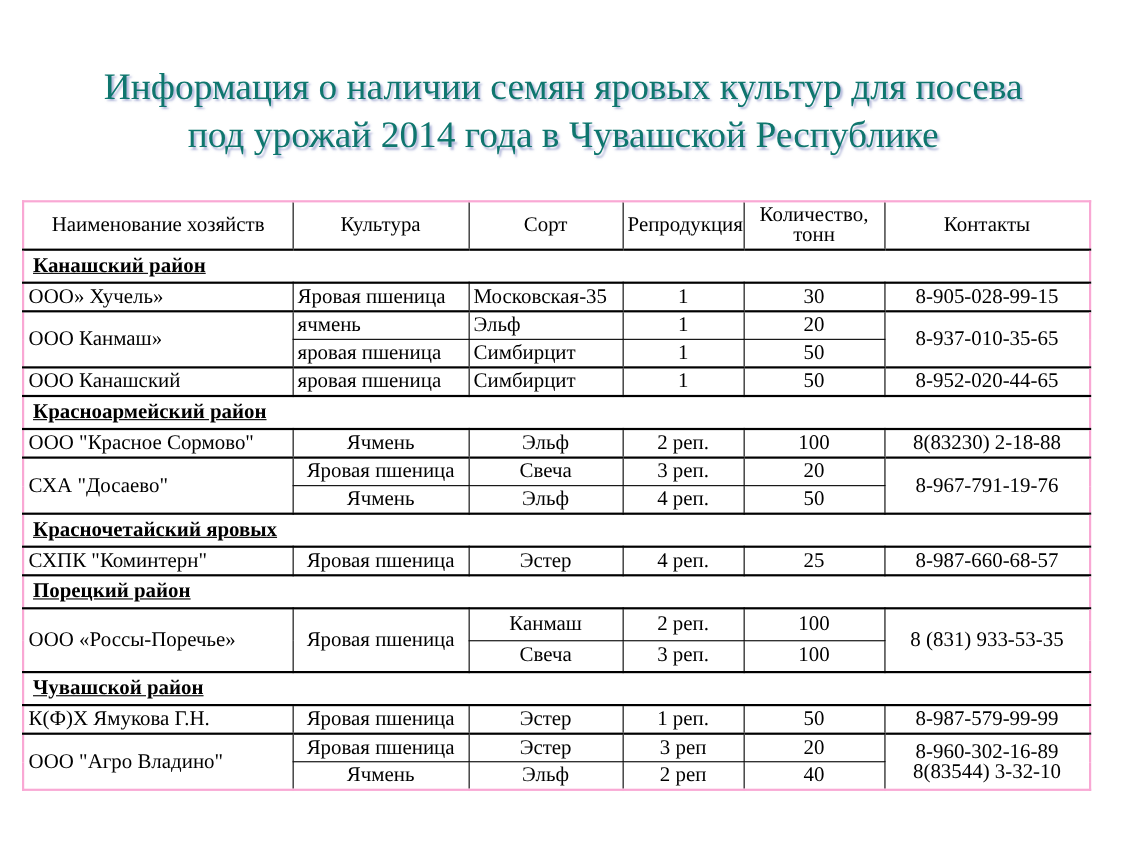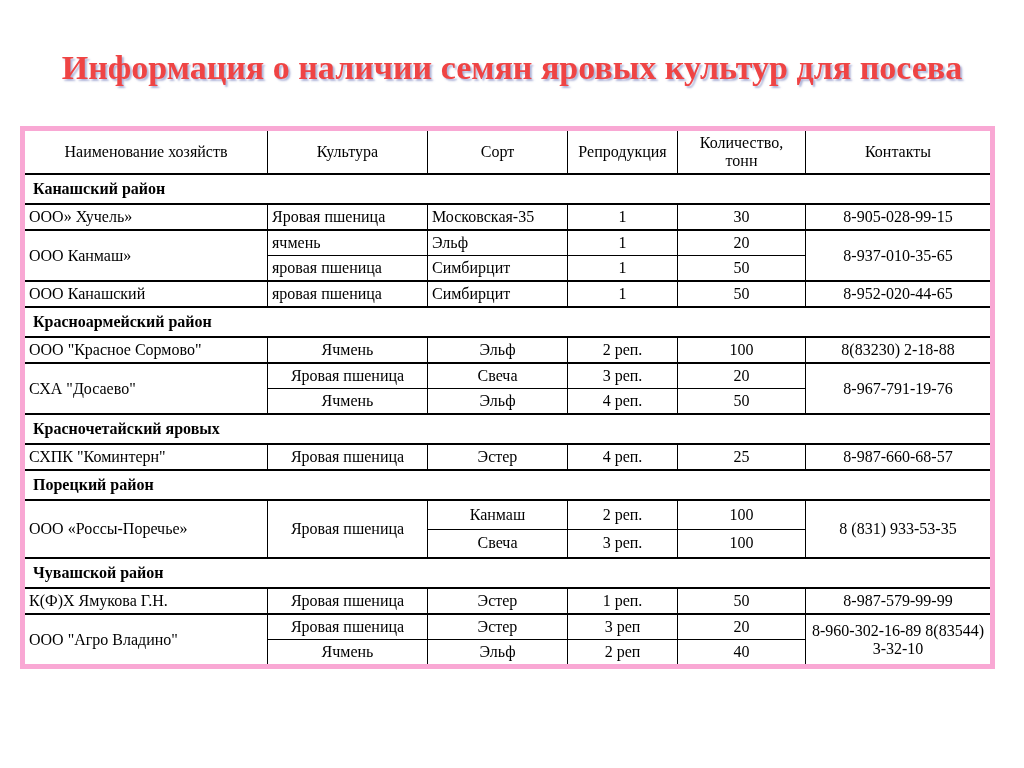--- a/index.html
+++ b/index.html
@@ -4,35 +4,35 @@
 <style>
   html,body{margin:0;padding:0;}
   body{
     width:1024px;height:768px;
     background:#ffffff;
     font-family:"Liberation Serif", serif;
     color:#000;
     overflow:hidden;
   }
   .title{
-    margin-top:46px;
+    margin-top:58px;
     text-align:center;
-    font-weight:bold;
+    font-weight:normal;
     font-size:34px;
     line-height:44px;
-    color:#ef4444;
+    color:#0f766e;
     text-shadow:2px 2px 2px rgba(110,120,185,0.55);
   }
   table.seeds{
     border-collapse:collapse;
     table-layout:fixed;
     width:970px;
     margin:36px 0 0 20px;
-    font-size:16px;
-    border:5px solid #f9a8d4;
+    font-size:19px;
+    border:2px solid #f9a8d4;
   }
   table.seeds th, table.seeds td{
     border:1px solid #000;
     padding:3px 4px;
     vertical-align:middle;
     overflow:hidden;
     line-height:18px;
   }
   table.seeds thead th{
     font-weight:normal;
@@ -40,31 +40,33 @@
     height:24px;
     border-bottom:2px solid #000;
   }
   tr.sec td{
     border-top:2px solid #000;
     border-bottom:2px solid #000;
     font-weight:bold;
     text-align:left;
     padding-left:8px;
     height:22px;
+    text-decoration:underline;
   }
   tr.es td{ border-top:2px solid #000; }
   tr.row{ height:25px; }
   td.l{ text-align:left; padding-left:8px; }
   td.c{ text-align:center; }
 </style>
 </head>
 <body>
 
 <div class="title">
   <div>Информация о наличии семян яровых культур для посева</div>
+  <div>под урожай 2014 года в Чувашской Республике</div>
 </div>
 
 <table class="seeds">
   <colgroup>
     <col style="width:245px">
       <col style="width:160px">
       <col style="width:140px">
     <col style="width:110px">
       <col style="width:128px">
       <col style="width:187px">

